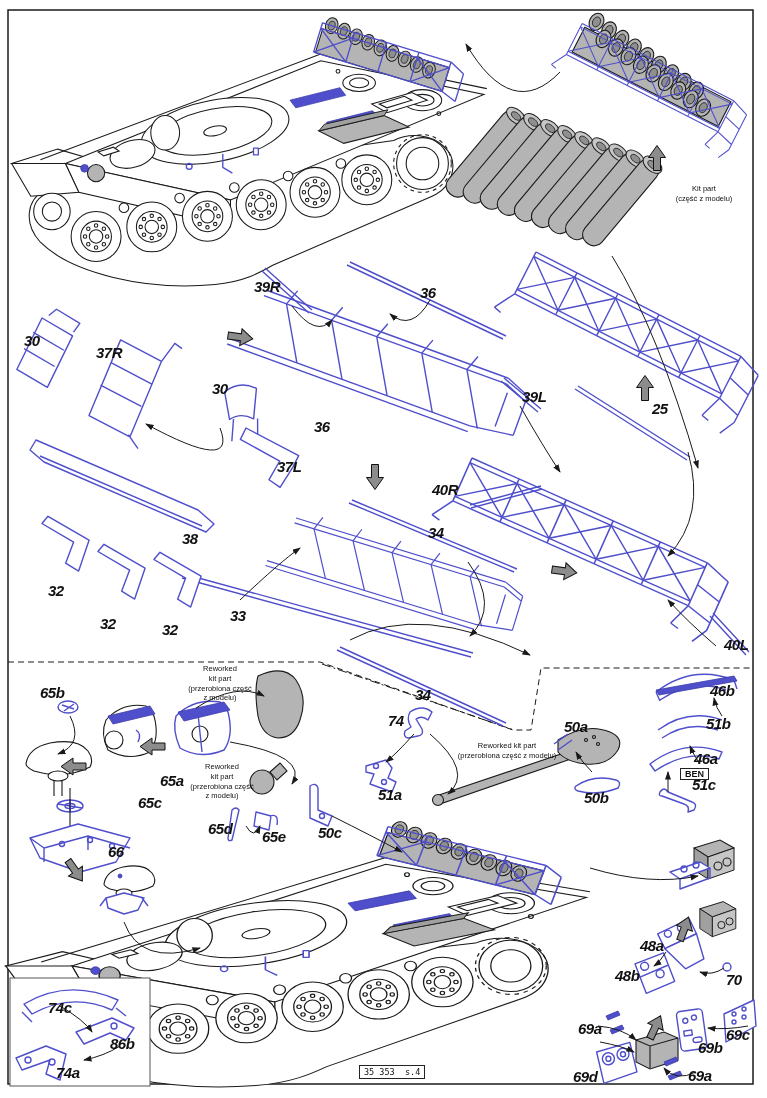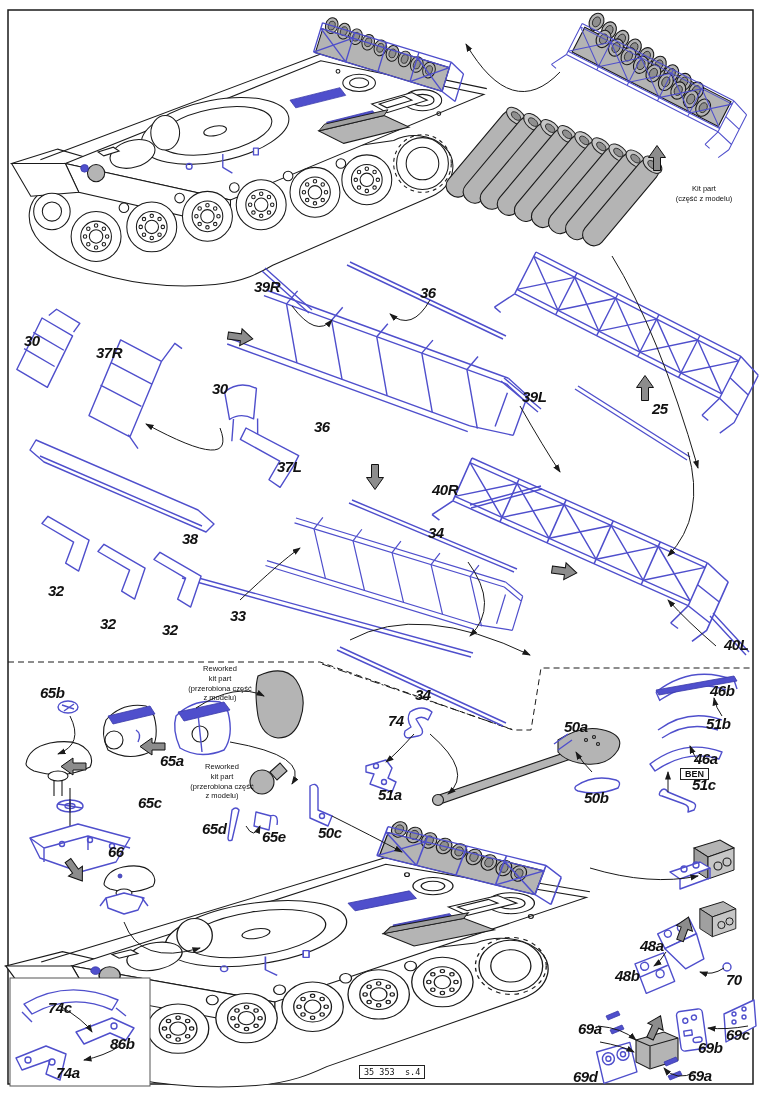--- a/index.html
+++ b/index.html
@@ -446,23 +446,23 @@
 <span class="plabel" style="left:432px;top:481px">40R</span>
 <span class="plabel" style="left:182px;top:530px">38</span>
 <span class="plabel" style="left:48px;top:582px">32</span>
 <span class="plabel" style="left:100px;top:615px">32</span>
 <span class="plabel" style="left:162px;top:621px">32</span>
 <span class="plabel" style="left:230px;top:607px">33</span>
 <span class="plabel" style="left:428px;top:524px">34</span>
 <span class="plabel" style="left:415px;top:686px">34</span>
 <span class="plabel" style="left:724px;top:636px">40L</span>
 <span class="plabel" style="left:40px;top:684px">65b</span>
-<span class="plabel" style="left:160px;top:752px">65a</span>
+<span class="plabel" style="left:160px;top:772px">65a</span>
 <span class="plabel" style="left:138px;top:794px">65c</span>
-<span class="plabel" style="left:202px;top:820px">65d</span>
+<span class="plabel" style="left:208px;top:820px">65d</span>
 <span class="plabel" style="left:262px;top:828px">65e</span>
 <span class="plabel" style="left:108px;top:843px">66</span>
 <span class="plabel" style="left:388px;top:712px">74</span>
 <span class="plabel" style="left:564px;top:718px">50a</span>
 <span class="plabel" style="left:584px;top:789px">50b</span>
 <span class="plabel" style="left:378px;top:786px">51a</span>
 <span class="plabel" style="left:318px;top:824px">50c</span>
 <span class="plabel" style="left:710px;top:682px">46b</span>
 <span class="plabel" style="left:706px;top:715px">51b</span>
 <span class="plabel" style="left:694px;top:750px">46a</span>
@@ -482,16 +482,18 @@
 <span class="note" style="left:648px;top:184px;width:112px">Kit part
 (część z modelu)</span>
 <span class="note" style="left:170px;top:664px;width:100px">Reworked
 kit part
 (przerobiona część
 z modelu)</span>
 <span class="note" style="left:172px;top:762px;width:100px">Reworked
 kit part
 (przerobiona część
 z modelu)</span>
+<span class="note" style="left:418px;top:741px;width:178px">Reworked kit part
+(przerobiona część z modelu)</span>
 <span class="boxed" style="left:680px;top:768px">BEN</span>
 <span class="stamp" style="left:359px;top:1065px">35 353  s.4</span>
 
 </div>
 
 </body></html>

